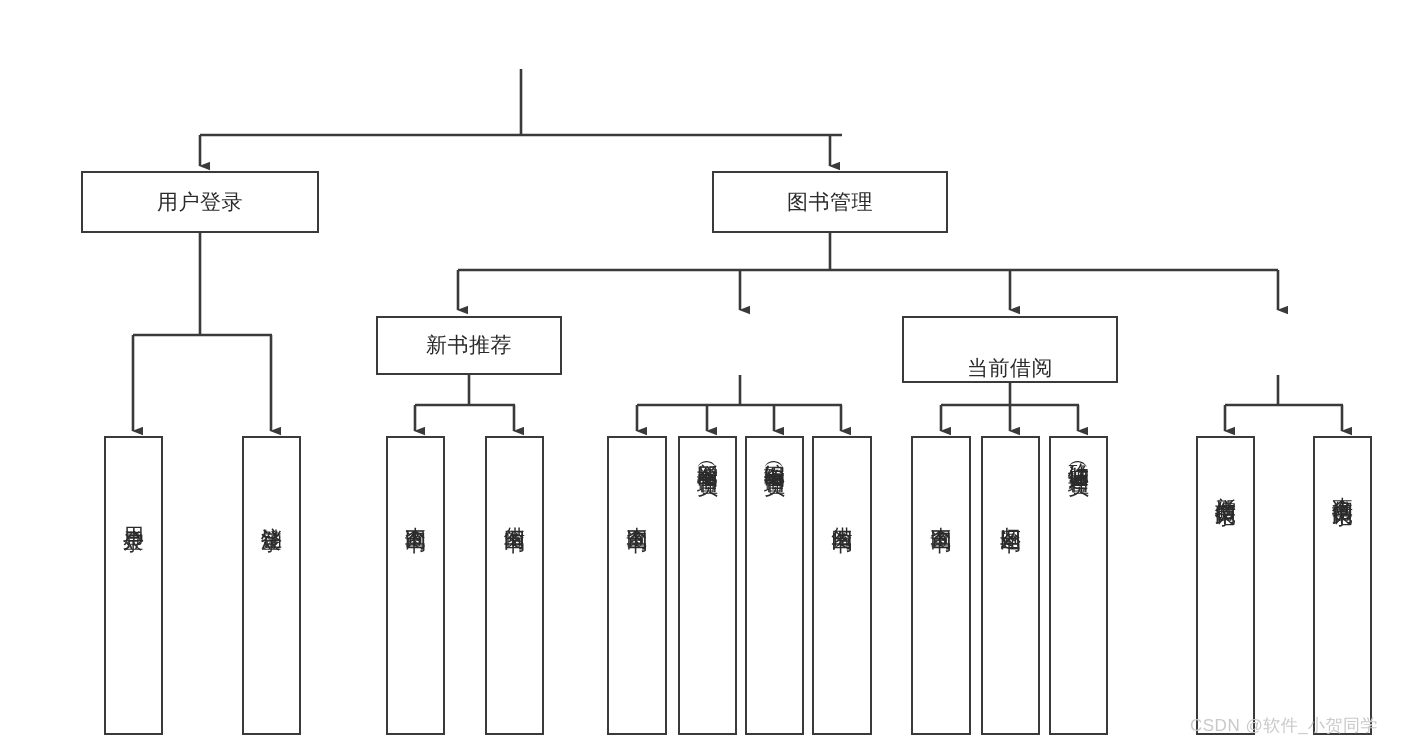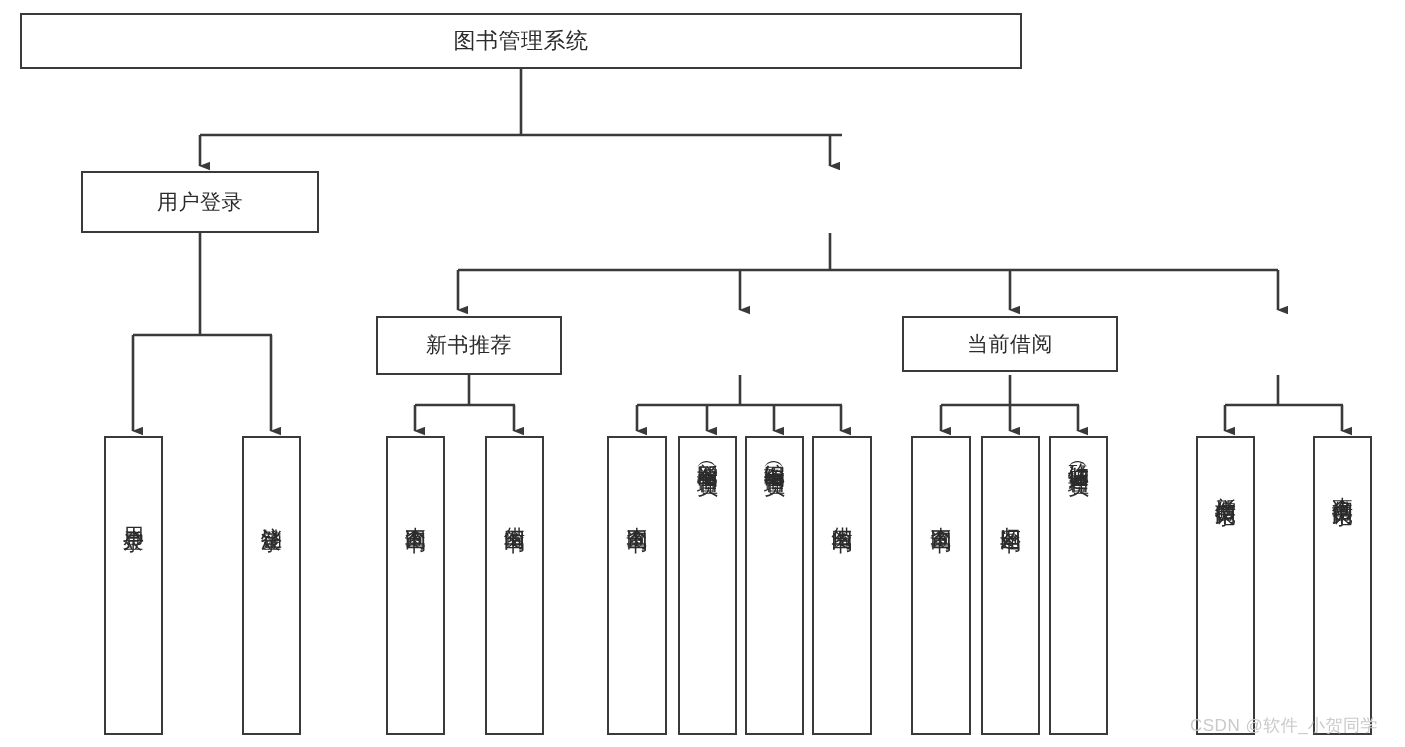--- a/index.html
+++ b/index.html
@@ -125,32 +125,32 @@
       <path d="M1010,405 L1010,431" marker-end="url(#arrowhead)"></path>
       <path d="M1078,405 L1078,431" marker-end="url(#arrowhead)"></path>
 
       <path d="M1278,375 L1278,405"></path>
       <path d="M1225,405 L1343,405"></path>
       <path d="M1225,405 L1225,431" marker-end="url(#arrowhead)"></path>
       <path d="M1342,405 L1342,431" marker-end="url(#arrowhead)"></path>
     </g>
   </svg>
 
-  <div class="node horiz root" style="left:20px; top:13px; width:1002px; height:56px;">
-    <span class="node-label">图书管理系统</span>
-  </div>
 
   <div class="node horiz" style="left:81px; top:171px; width:238px; height:62px;">
     <span class="node-label">用户登录</span>
+  </div>
+  <div class="node horiz" style="left:712px; top:171px; width:236px; height:62px;">
+    <span class="node-label">图书管理</span>
   </div>
 
   <div class="node horiz" style="left:376px; top:316px; width:186px; height:59px;">
     <span class="node-label">新书推荐</span>
   </div>
-  <div class="node horiz" style="left:902px; top:316px; width:216px; height:56px;">
+  <div class="node horiz" style="left:902px; top:316px; width:216px; height:67px;align-items:flex-end;">
     <span class="node-label">当前借阅</span>
   </div>
 
   <div class="node vert" style="left:104px; top:436px; width:59px; height:299px; padding-top:72px;">
     <span class="node-label">用户登录</span>
   </div>
   <div class="node vert" style="left:242px; top:436px; width:59px; height:299px; padding-top:72px;">
     <span class="node-label">注销登录</span>
   </div>
 

